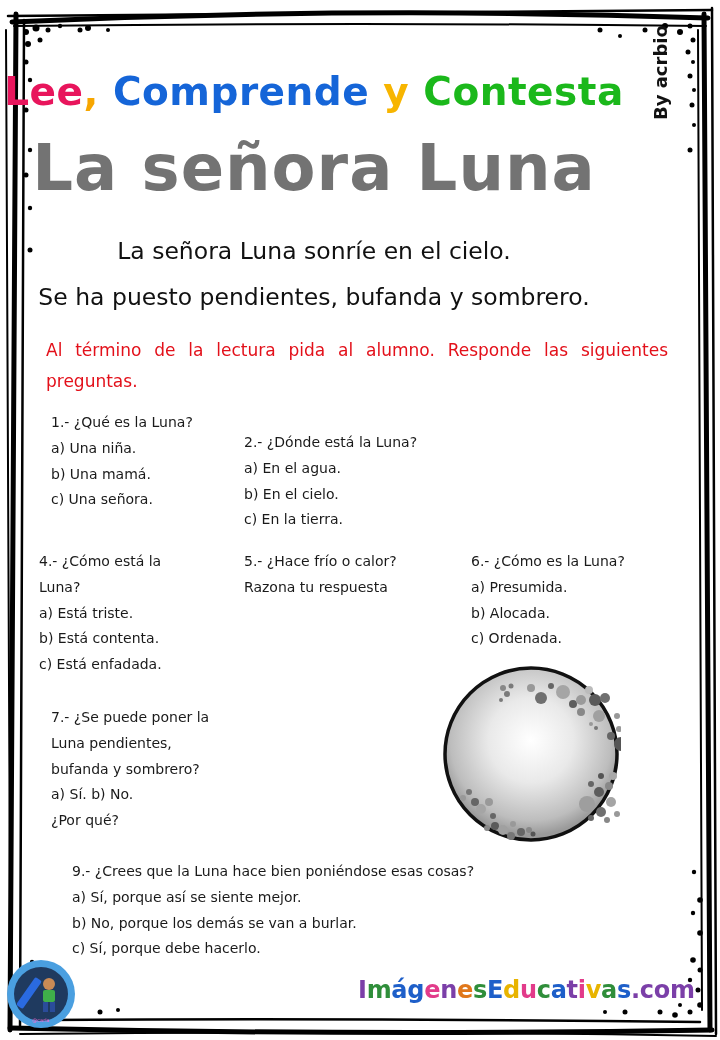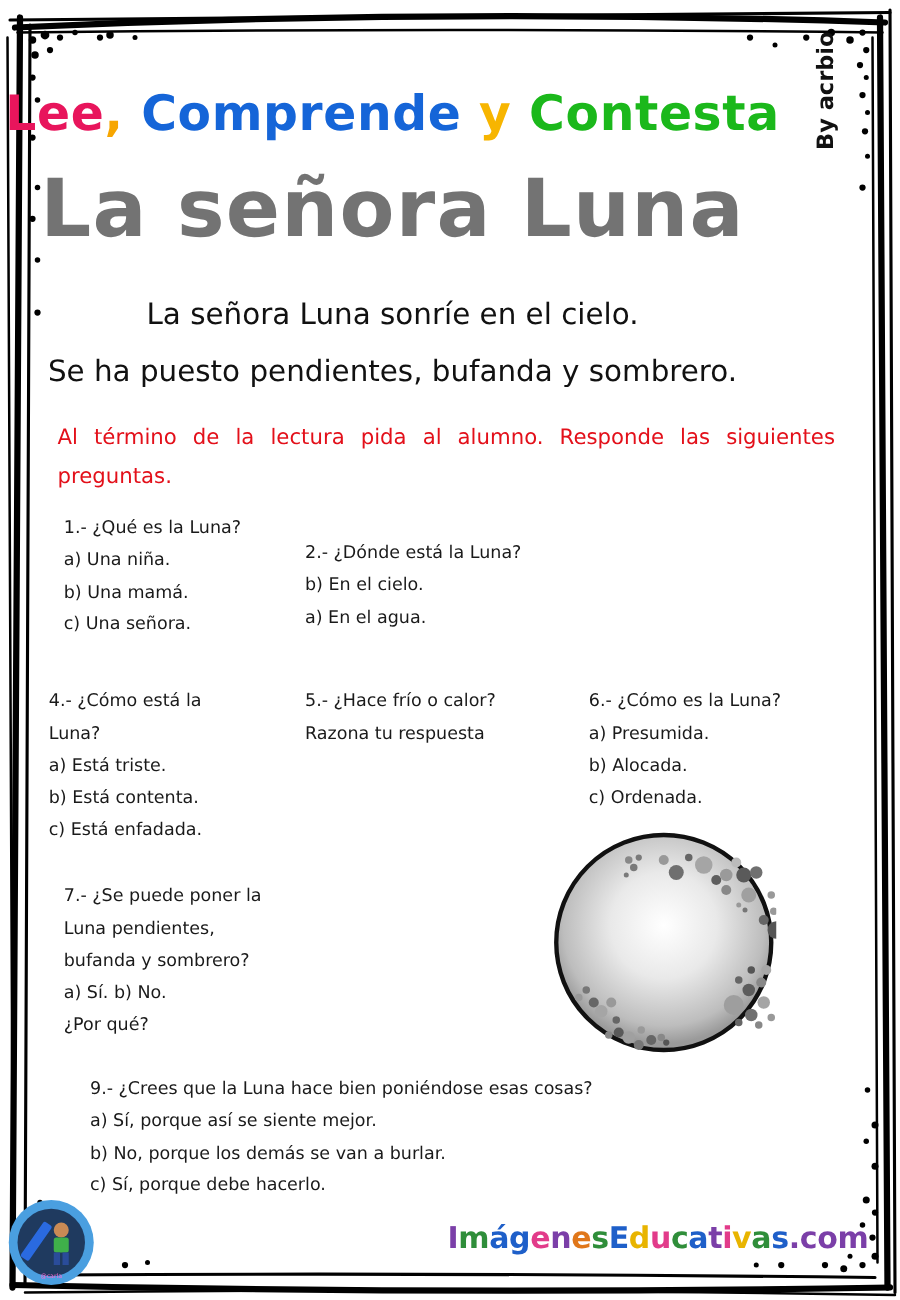--- a/index.html
+++ b/index.html
@@ -123,22 +123,23 @@
 
   <div class="q" style="left:51px; top:410px;">
     <div>1.- ¿Qué es la Luna?</div>
     <div>a) Una niña.</div>
     <div>b) Una mamá.</div>
     <div>c) Una señora.</div>
   </div>
 
   <div class="q" style="left:244px; top:410px;margin-top:20px;">
     <div>2.- ¿Dónde está la Luna?</div>
+    <div>a) En el agua.</div>
     <div>b) En el cielo.</div>
-    <div>a) En el agua.</div>
+    <div>c) En la tierra.</div>
   </div>
 
 
   <div class="q" style="left:39px; top:549px;">
     <div>4.- ¿Cómo está la</div>
     <div>Luna?</div>
     <div>a) Está triste.</div>
     <div>b) Está contenta.</div>
     <div>c) Está enfadada.</div>
   </div>

